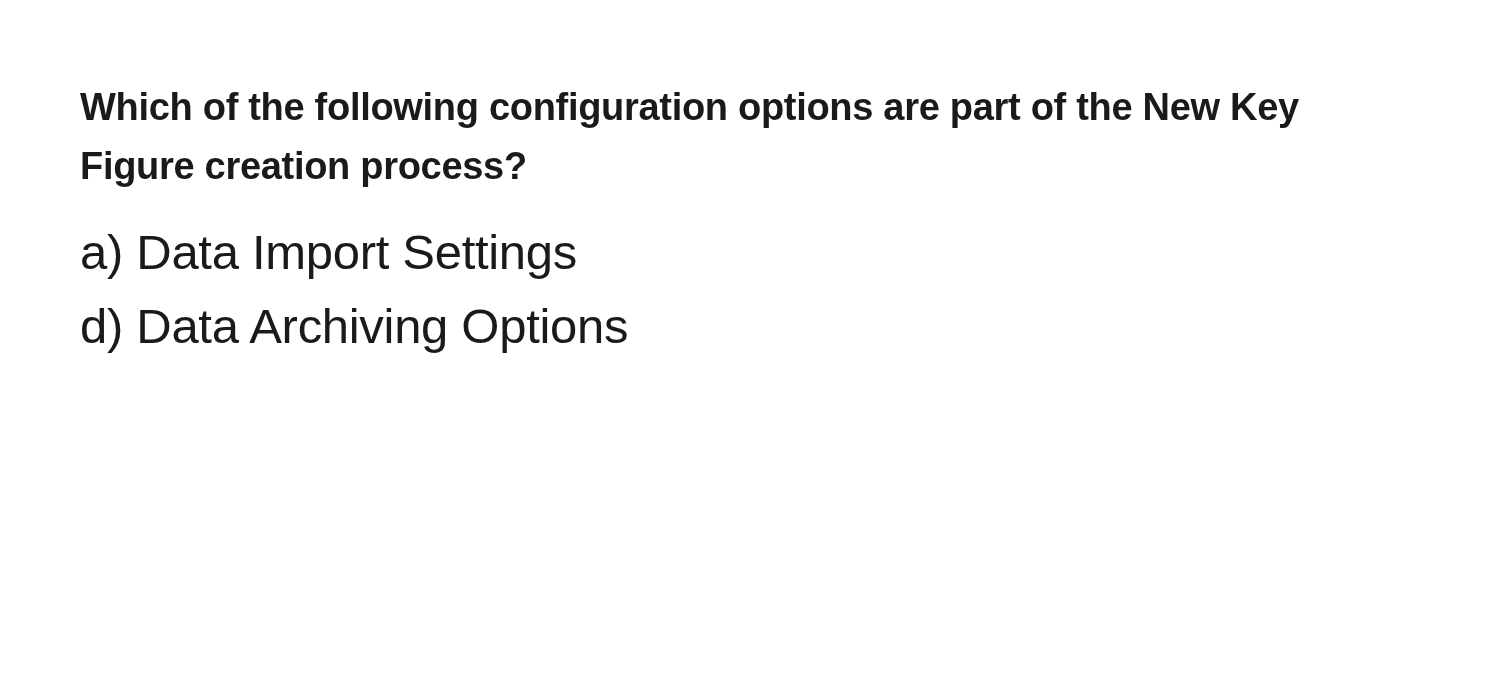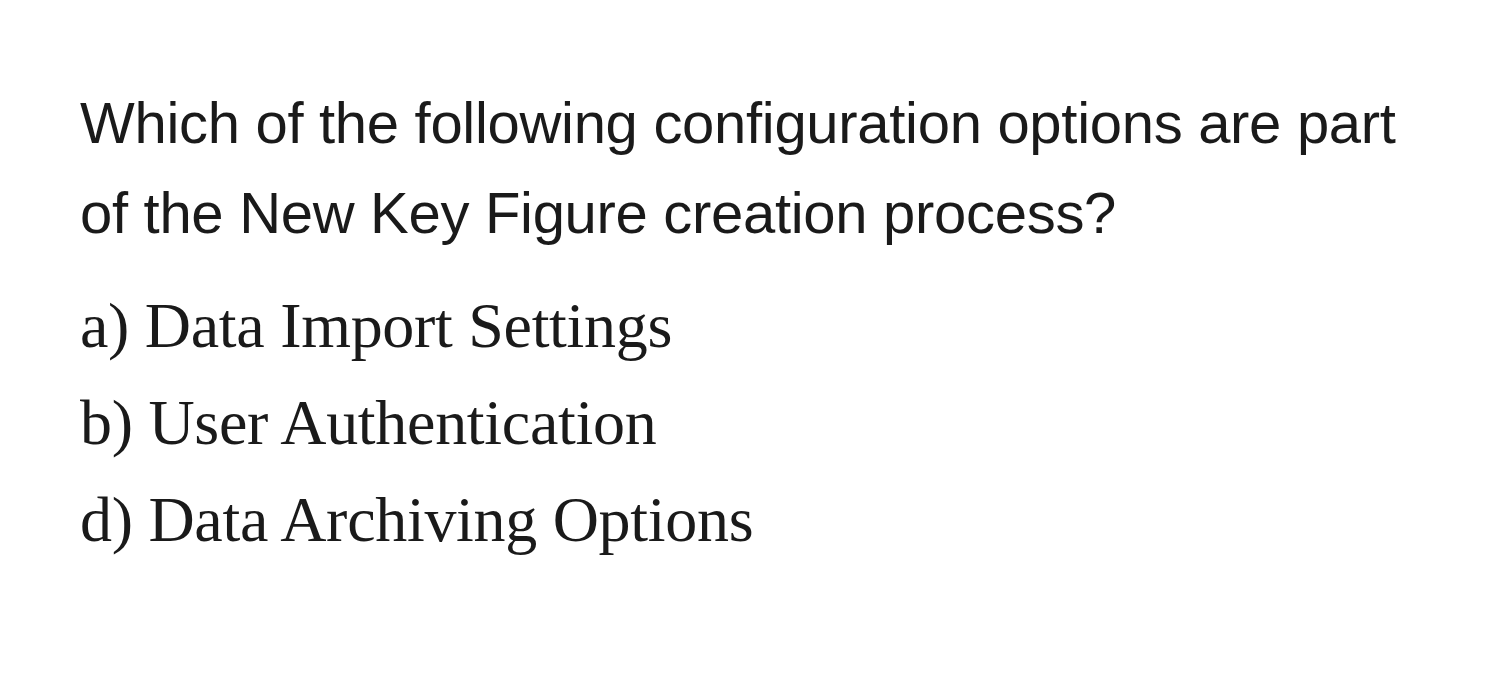--- a/index.html
+++ b/index.html
@@ -9,48 +9,43 @@
     }
     body {
       width: 1500px;
       height: 688px;
       background: #ffffff;
       font-family: -apple-system, BlinkMacSystemFont, "Segoe UI", Helvetica, Arial, sans-serif;
       color: #1a1a1a;
       padding: 78px 80px 0 80px;
     }
     .question {
-      font-size: 58px;
+      font-size: 38px;
       line-height: 1.56;
-      font-weight: 400;
+      font-weight: 700;
       margin-bottom: 18px;
       letter-spacing: -0.3px;
     }
     .options {
-      font-size: 64px;
+      font-size: 49px;
       line-height: 1.52;
       font-weight: 400;
       letter-spacing: -0.3px;
-      font-family: Liberation Serif, serif;
     }
     .option {
       display: block;
     }
   </style>
 </head>
 <body>
 
 <div class="question">Which of the following configuration options are part of the New Key Figure creation process?</div>
 
 <div class="options">
   <span class="option">
     <span>a)</span>
     <span>Data Import Settings</span>
   </span>
   <span class="option">
-    <span>b)</span>
-    <span>User Authentication</span>
-  </span>
-  <span class="option">
     <span>d)</span>
     <span>Data Archiving Options</span>
   </span>
 </div>
 
 </body></html>

